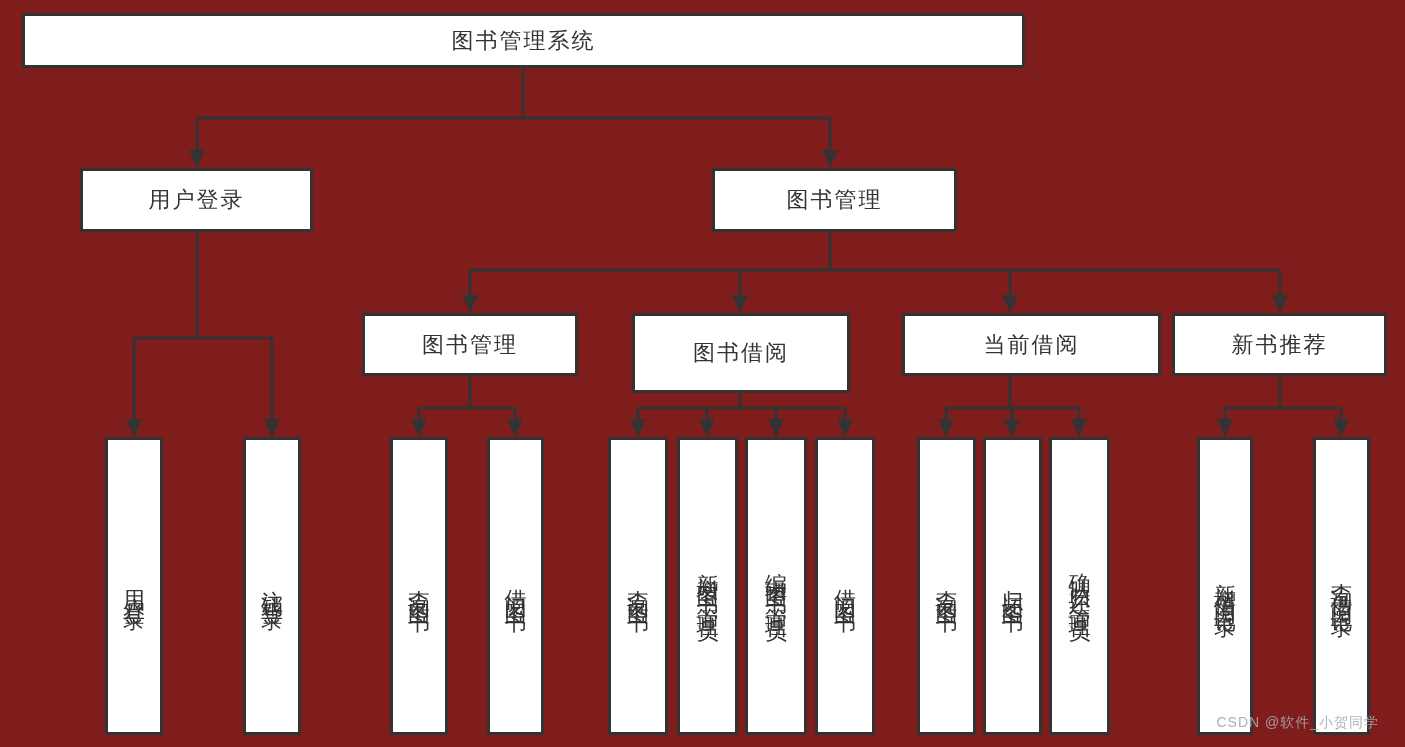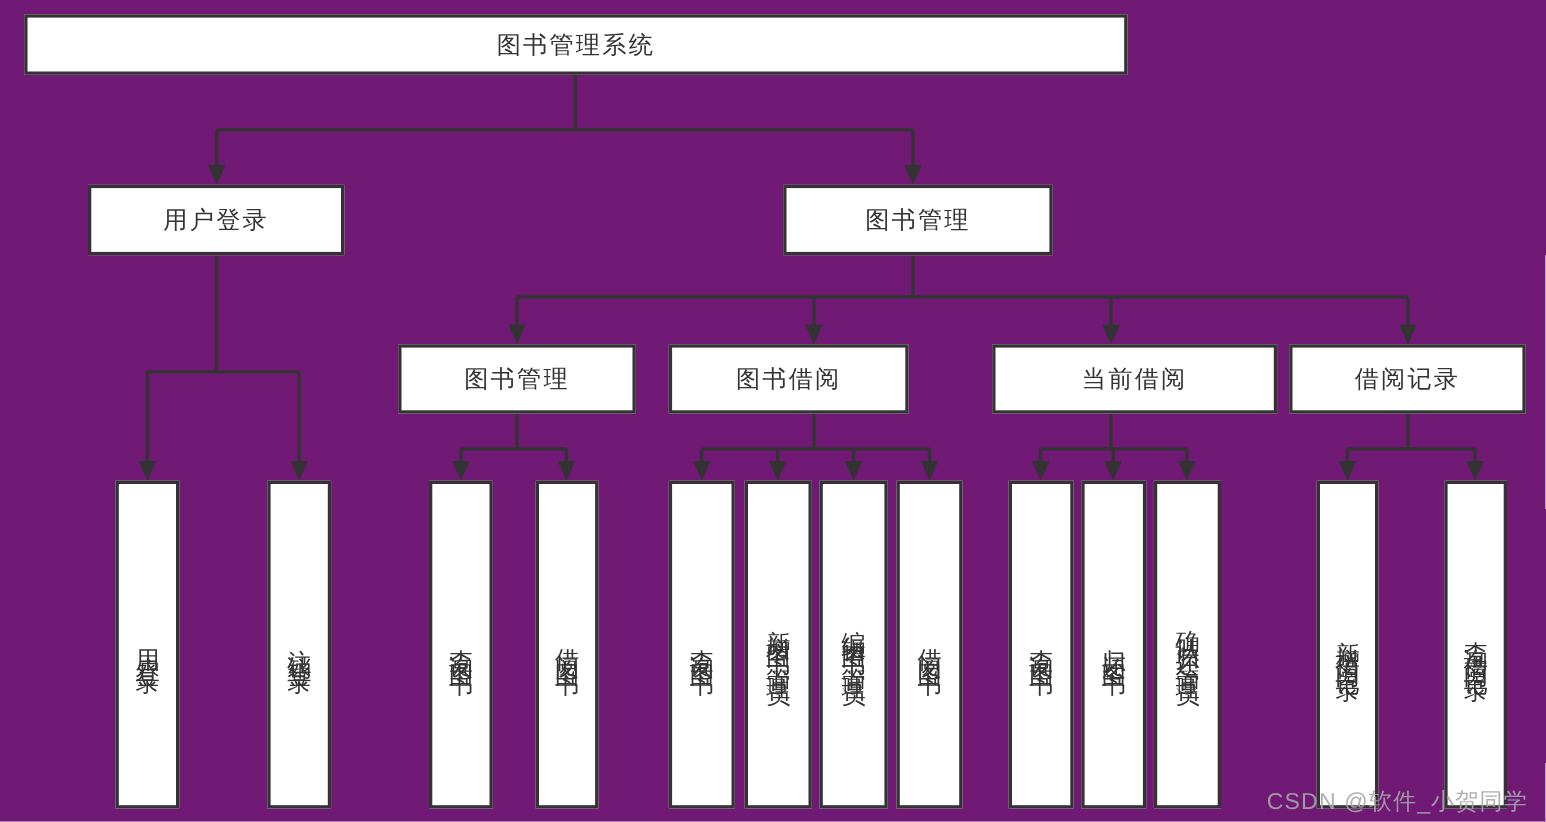--- a/index.html
+++ b/index.html
@@ -5,21 +5,21 @@
   html, body {
     margin: 0;
     padding: 0;
     background: #ffffff;
     font-family: "Liberation Sans", "DejaVu Sans", sans-serif;
   }
   .canvas {
     position: relative;
     width: 1405px;
     height: 747px;
-    background: #701a75;
+    background: #7f1d1d;
     overflow: hidden;
   }
   .connectors {
     position: absolute;
     left: 0;
     top: 0;
     width: 1405px;
     height: 747px;
     z-index: 1;
   }
@@ -42,25 +42,25 @@
   .vbox span {
     writing-mode: vertical-rl;
     text-orientation: mixed;
     font-size: 22px;
     letter-spacing: 7px;
     line-height: 1.1;
     white-space: nowrap;
   }
   .watermark {
     position: absolute;
-    right: 16px;
+    right: 26px;
     top: 714px;
     z-index: 5;
     color: #a6a6ab;
-    font-size: 21px;
+    font-size: 14px;
     letter-spacing: 1px;
     opacity: 0.9;
     white-space: nowrap;
   }
 </style>
 </head>
 <body>
 
 <div class="canvas">
 
@@ -95,23 +95,23 @@
       <polygon points="1333,419 1349,419 1341,437"></polygon>
     </g>
   </svg>
 
   <div class="node hbox" style="left:22px; top:13px; width:1003px; height:55px;">图书管理系统</div>
 
   <div class="node hbox" style="left:80px; top:168px; width:233px; height:64px;">用户登录</div>
   <div class="node hbox" style="left:712px; top:168px; width:245px; height:64px;">图书管理</div>
 
   <div class="node hbox" style="left:362px; top:313px; width:216px; height:63px;">图书管理</div>
-  <div class="node hbox" style="left:608px; top:313px; width:218px; height:63px;">图书借阅</div>
+  <div class="node hbox" style="left:632px; top:313px; width:218px; height:80px;">图书借阅</div>
   <div class="node hbox" style="left:902px; top:313px; width:259px; height:63px;">当前借阅</div>
-  <div class="node hbox" style="left:1172px; top:313px; width:215px; height:63px;">借阅记录</div>
+  <div class="node hbox" style="left:1172px; top:313px; width:215px; height:63px;">新书推荐</div>
 
   <div class="node vbox" style="left:105px; top:437px; width:58px; height:298px;">
     <span>用户登录</span>
   </div>
   <div class="node vbox" style="left:243px; top:437px; width:58px; height:298px;">
     <span>注销登录</span>
   </div>
 
   <div class="node vbox" style="left:390px; top:437px; width:58px; height:298px;">
     <span>查询图书</span>

